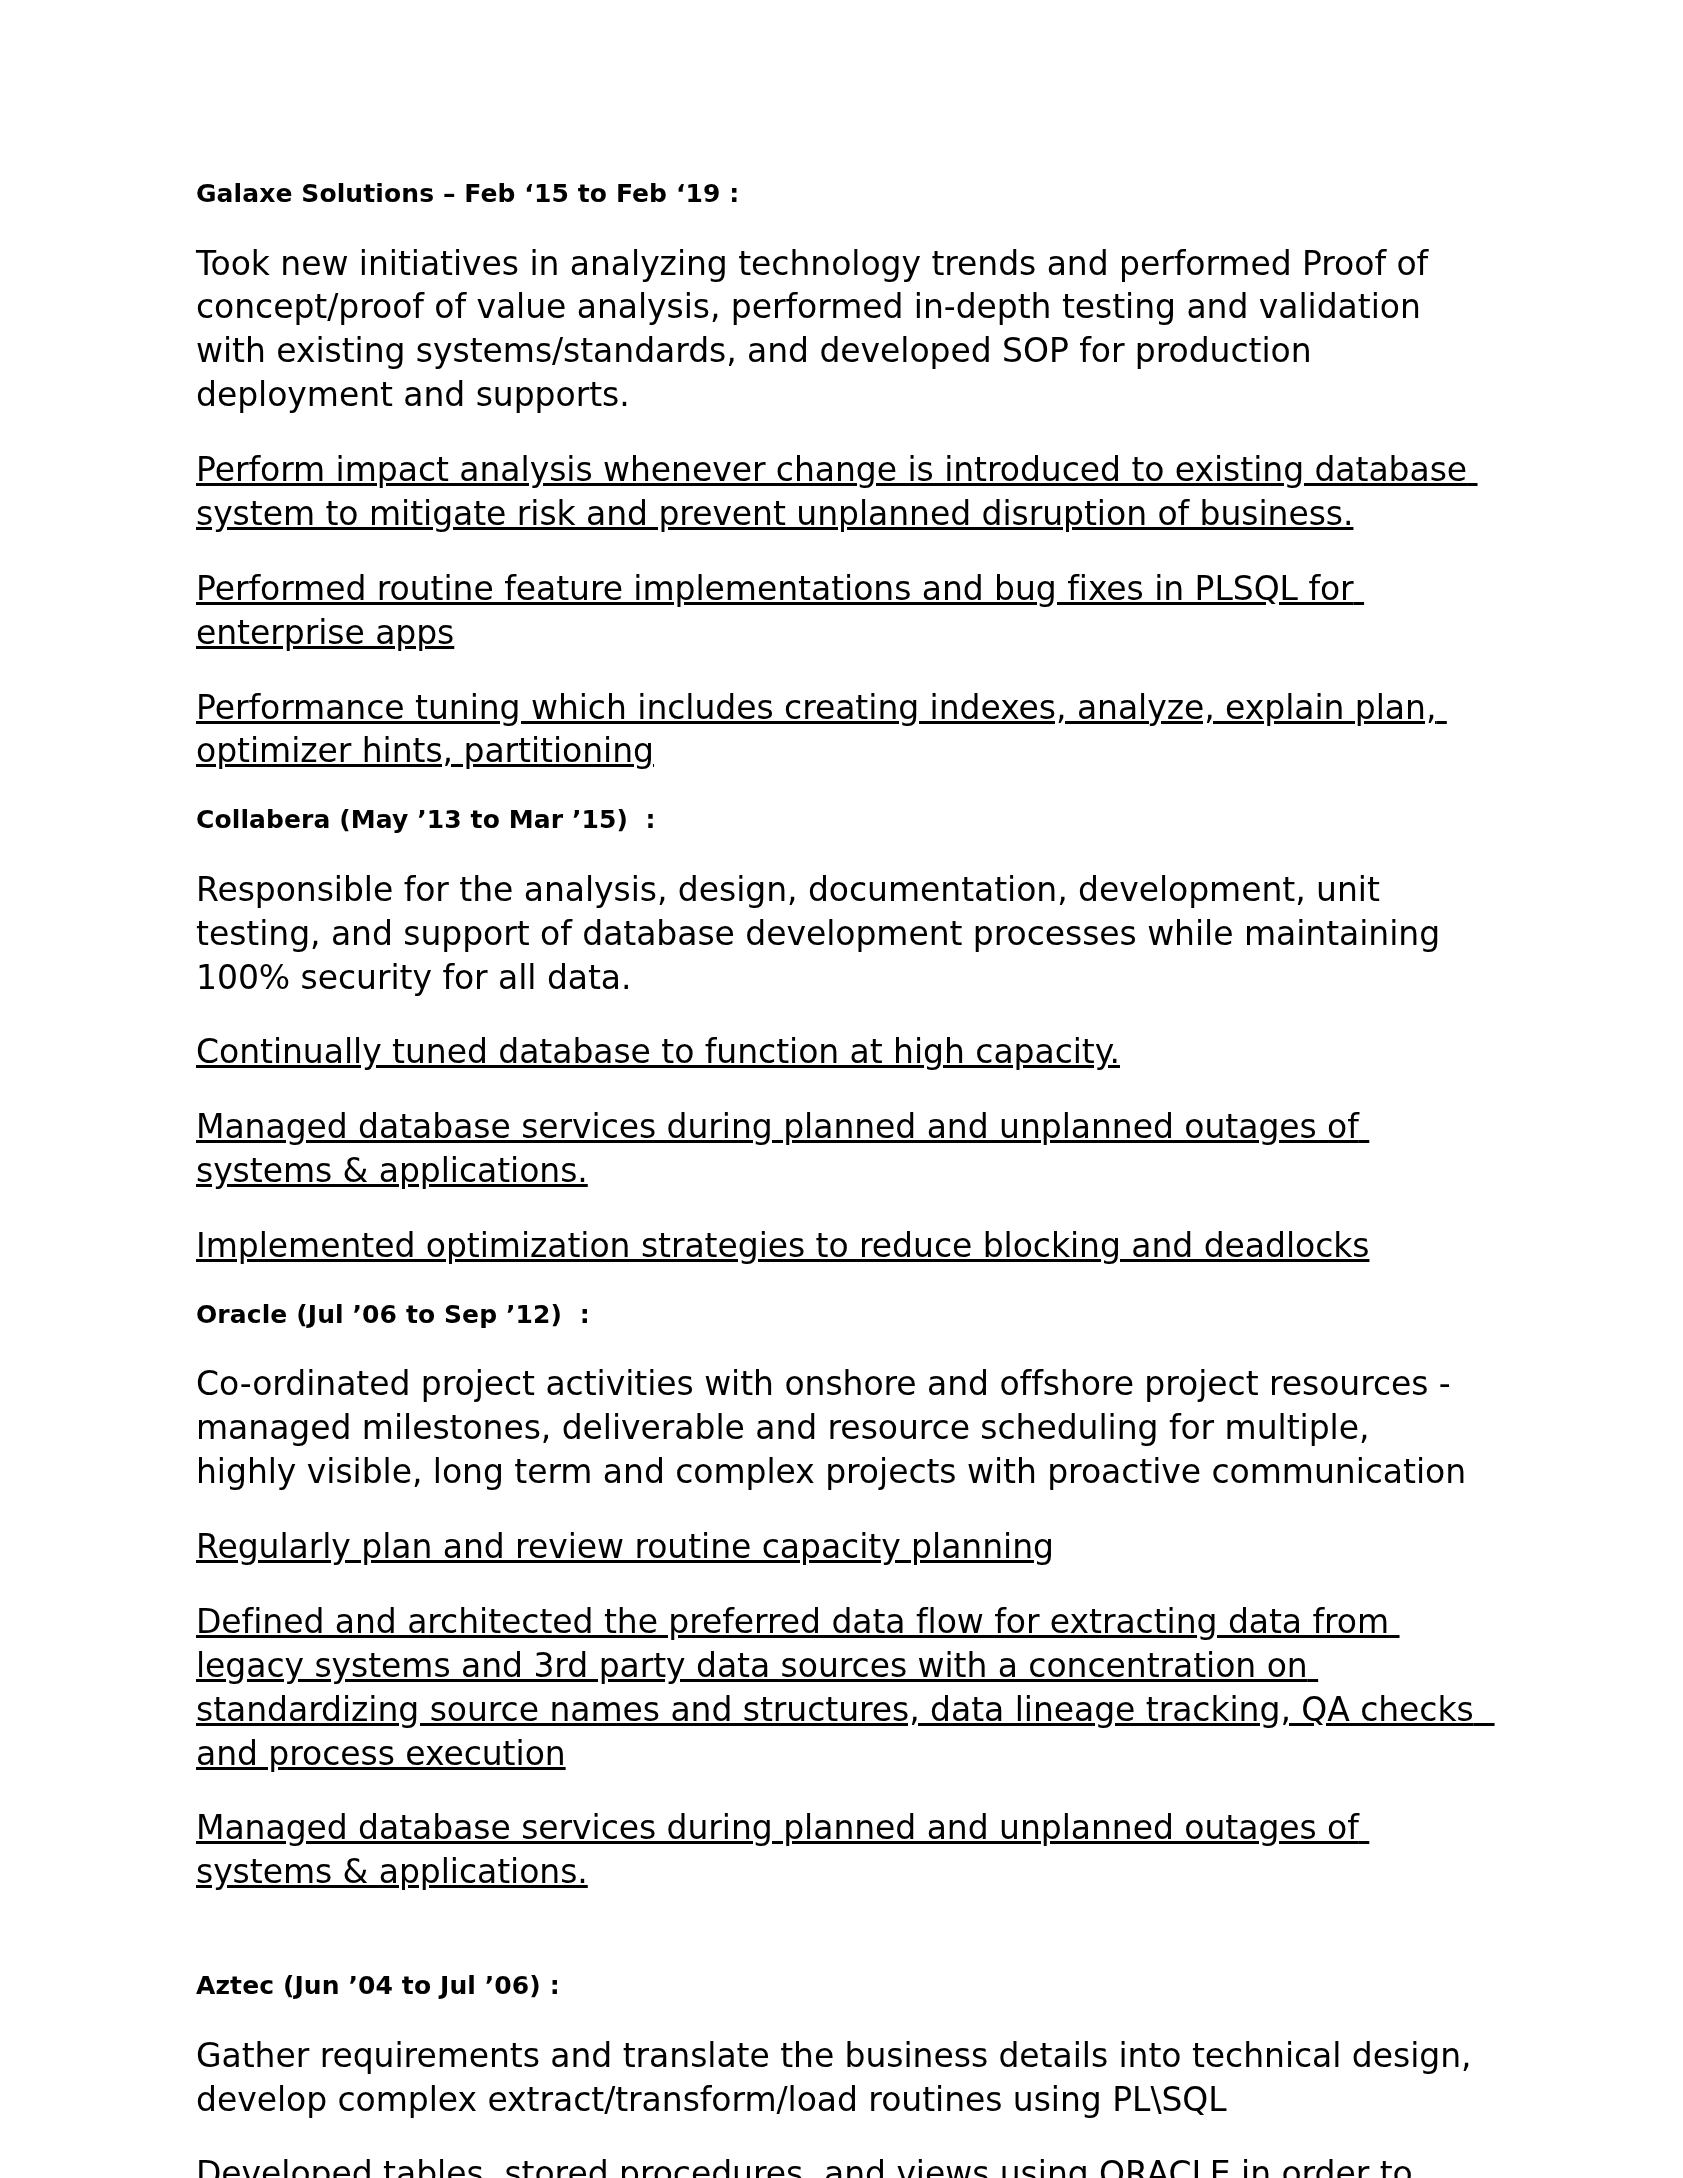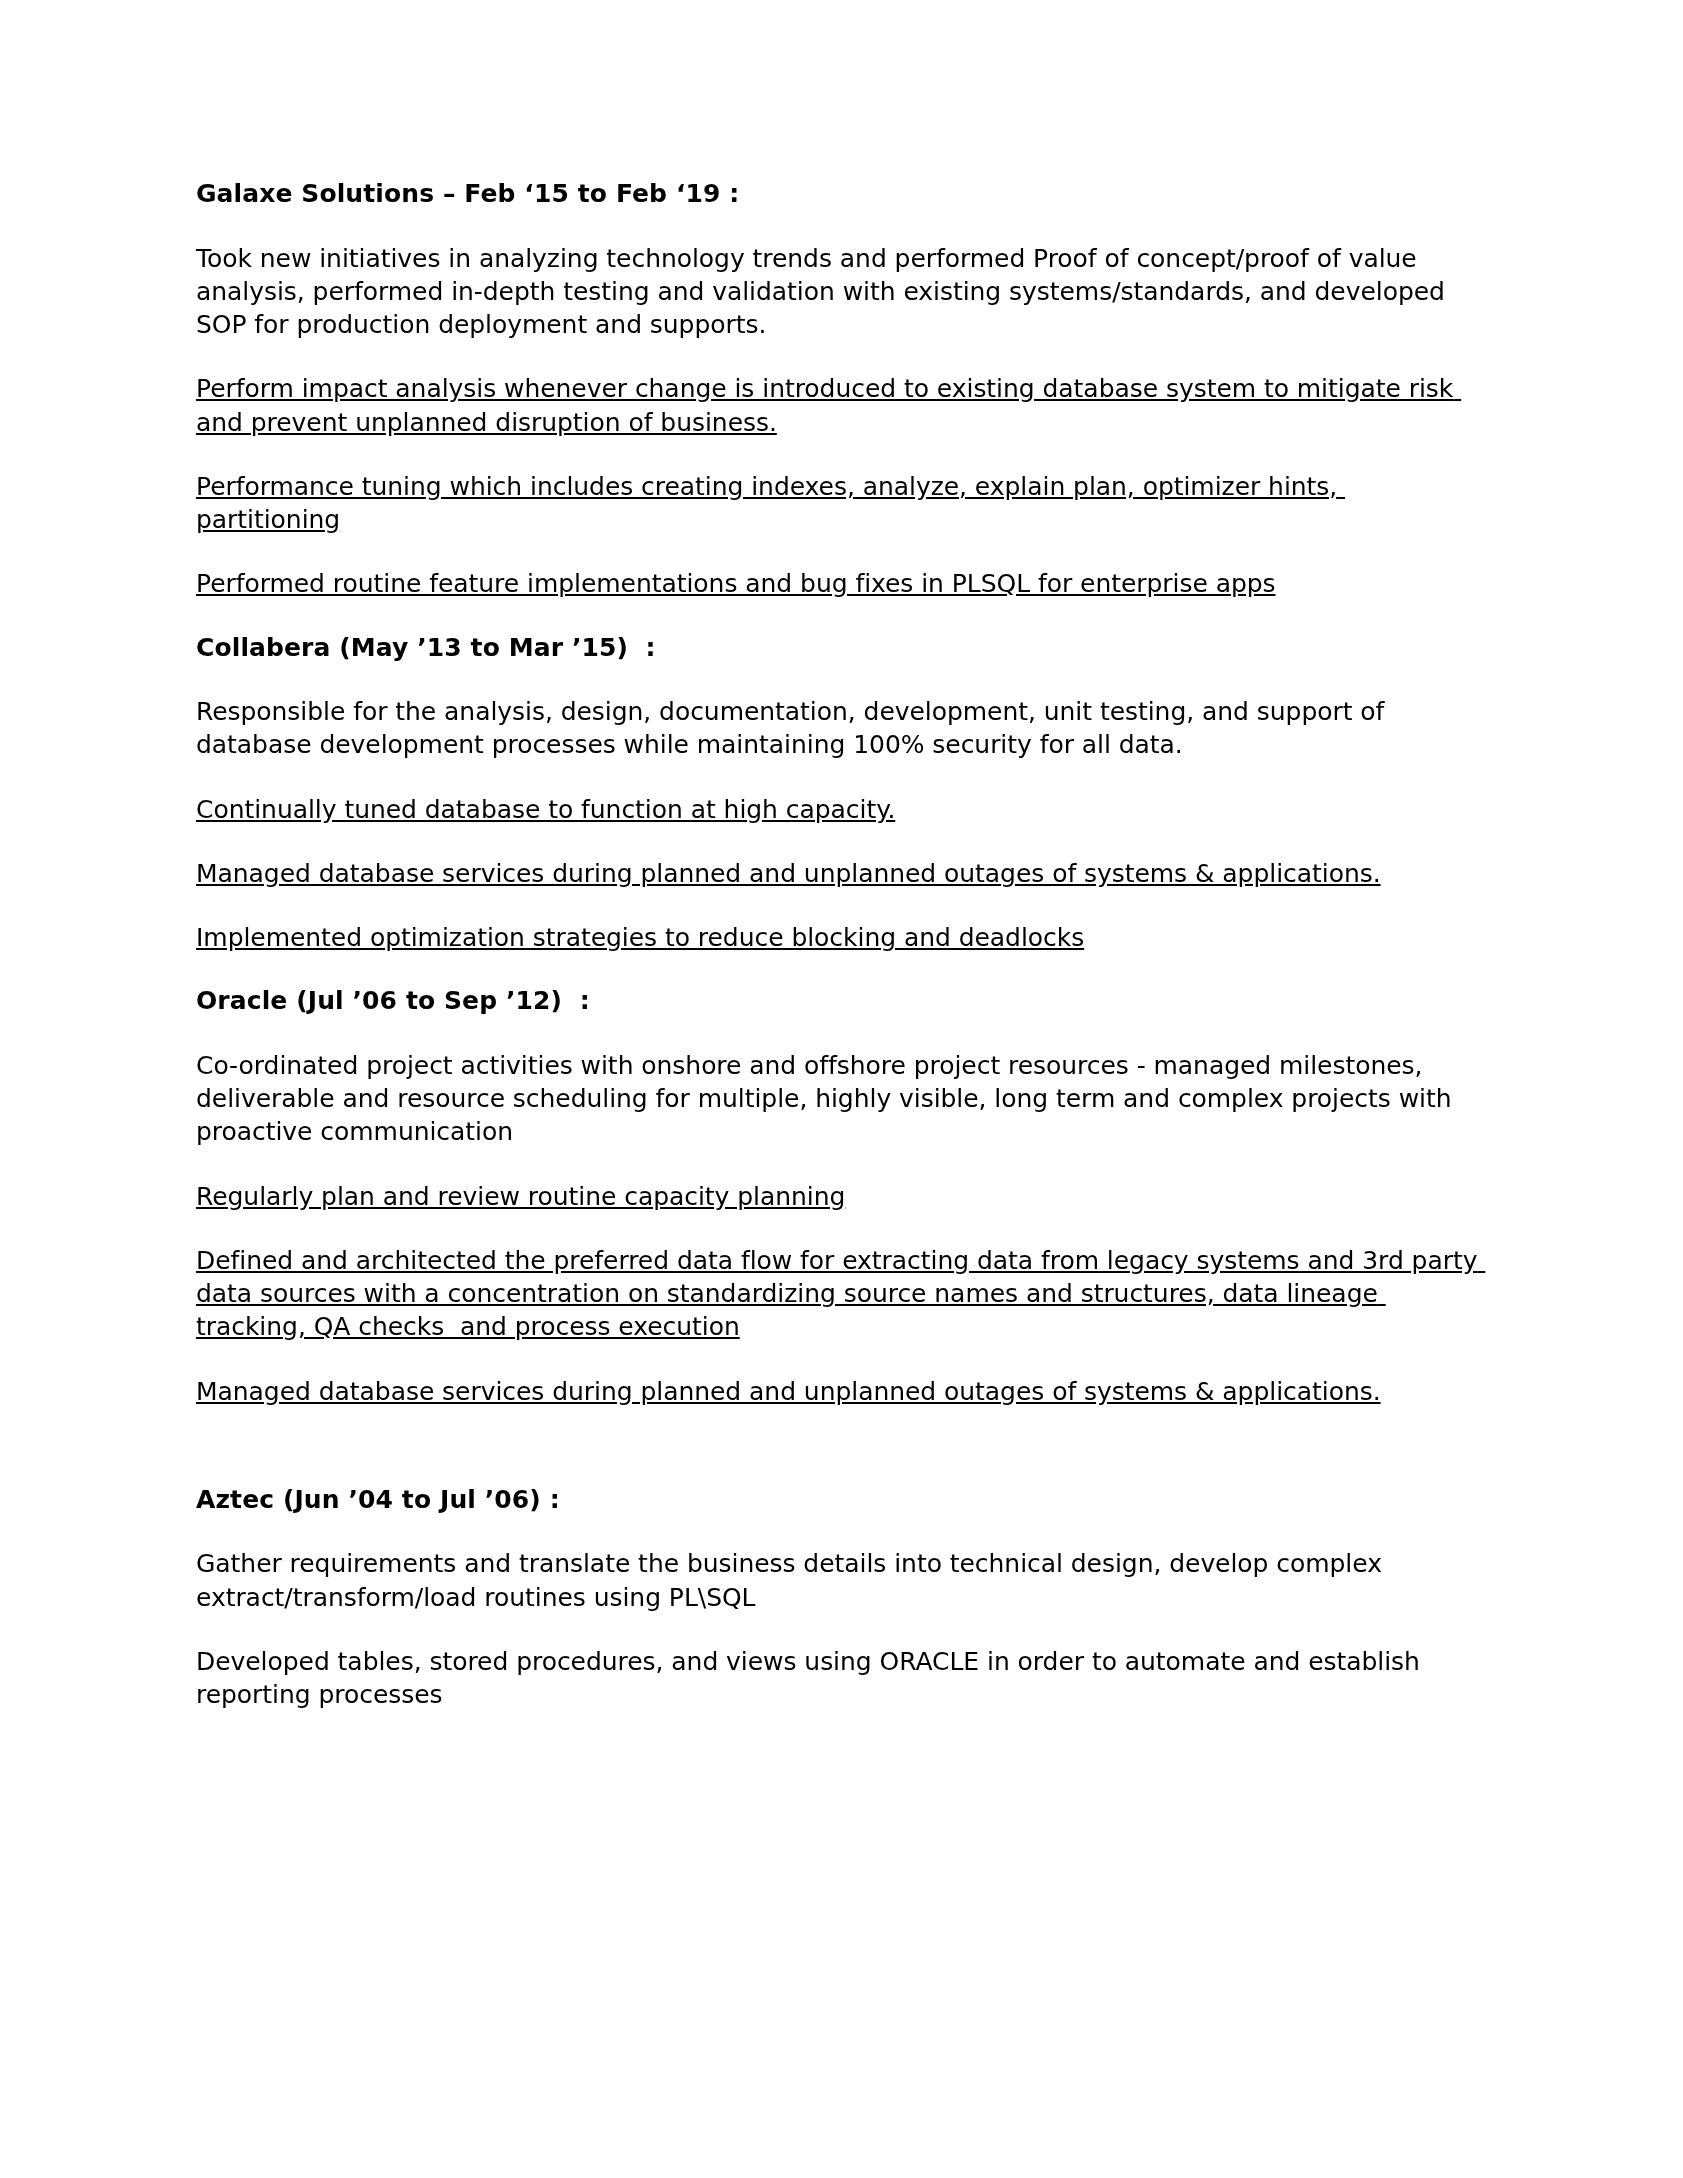--- a/index.html
+++ b/index.html
@@ -32,21 +32,21 @@
     font-size: 25px;
     line-height: 1.30;
     color: #000000;
     margin: 0 0 31px 0;
     letter-spacing: 0.1px;
     white-space: pre-wrap;
   }
   .para {
     font-family: "DejaVu Sans", sans-serif;
     font-weight: normal;
-    font-size: 25px;
+    font-size: 33px;
     line-height: 1.33;
     color: #000000;
     margin: 16px 0 31px 0;
     letter-spacing: -0.05px;
     white-space: pre-wrap;
   }
   .para.wide {
     width: 1287px;
     text-decoration: underline;
   }
@@ -62,22 +62,22 @@
 </head>
 <body>
 
 <div class="page">
   <div class="doc-body">
 
     <div class="section">
       <h2 class="job-heading">Galaxe Solutions – Feb ‘15 to Feb ‘19 :</h2>
       <p class="para">Took new initiatives in analyzing technology trends and performed Proof of concept/proof of value analysis, performed in-depth testing and validation with existing systems/standards, and developed SOP for production deployment and supports.</p>
       <p class="para wide">Perform impact analysis whenever change is introduced to existing database system to mitigate risk and prevent unplanned disruption of business.</p>
+      <p class="para wide">Performed routine feature implementations and bug fixes in PLSQL for enterprise apps</p>
       <p class="para wide">Performance tuning which includes creating indexes, analyze, explain plan, optimizer hints, partitioning</p>
-      <p class="para wide">Performed routine feature implementations and bug fixes in PLSQL for enterprise apps</p>
     </div>
 
     <div class="section">
       <h2 class="job-heading">Collabera (May ’13 to Mar ’15)  :</h2>
       <p class="para">Responsible for the analysis, design, documentation, development, unit testing, and support of database development processes while maintaining 100% security for all data.</p>
       <p class="para wide">Continually tuned database to function at high capacity.</p>
       <p class="para wide">Managed database services during planned and unplanned outages of systems &amp; applications.</p>
       <p class="para wide">Implemented optimization strategies to reduce blocking and deadlocks</p>
     </div>
 

